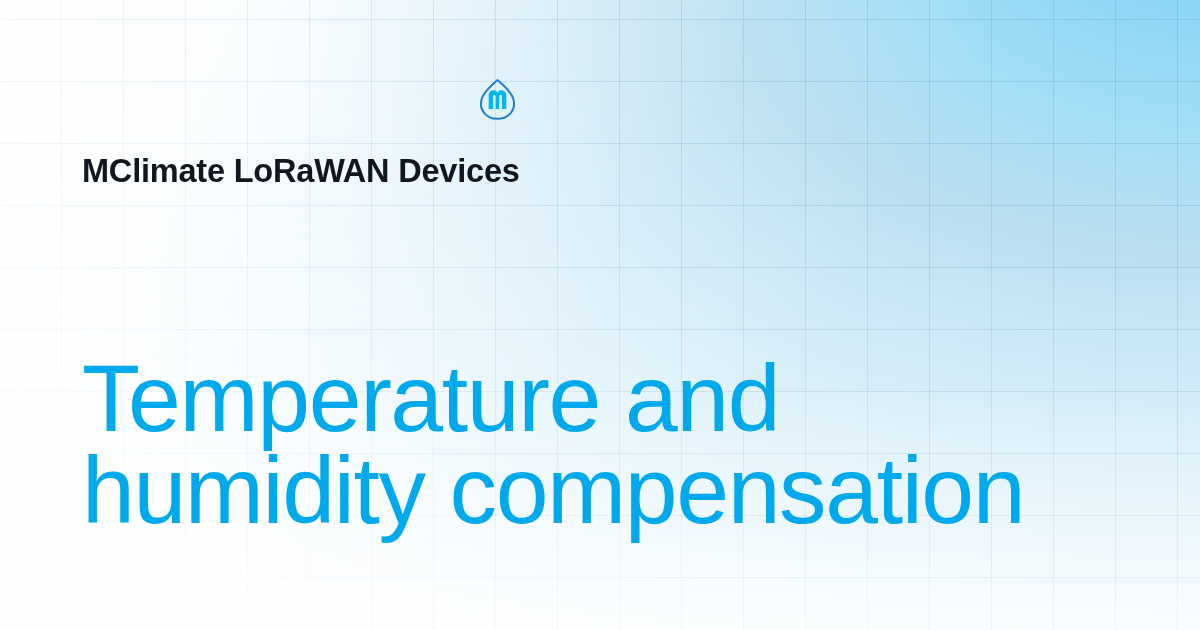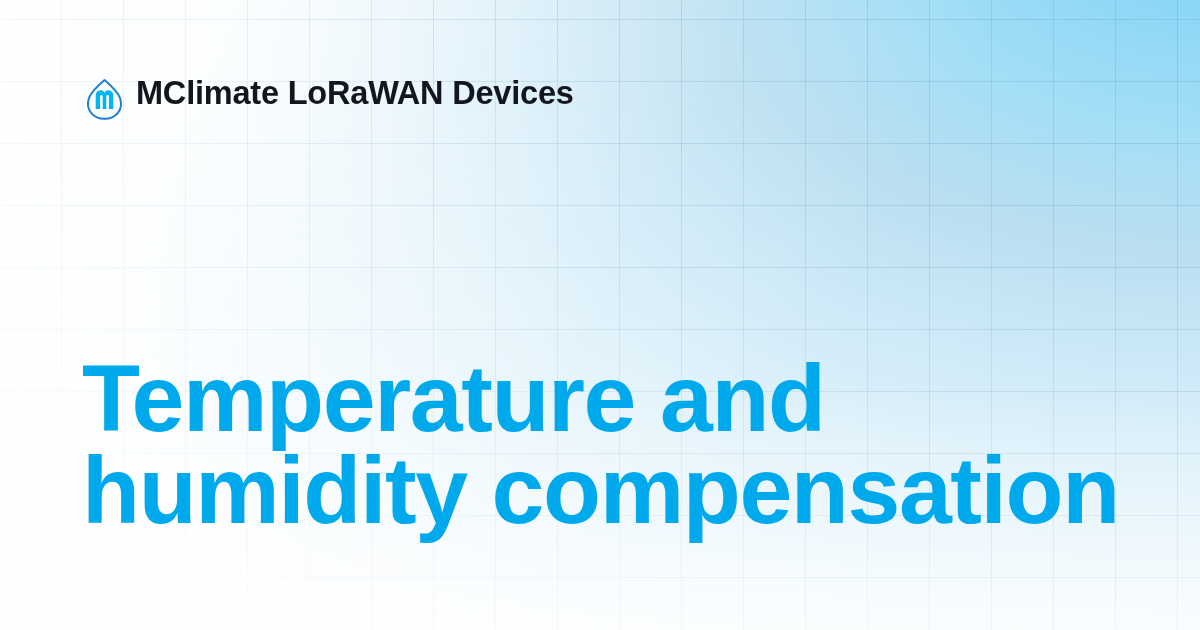--- a/index.html
+++ b/index.html
@@ -86,23 +86,24 @@
         rgba(0,0,0,0.05) 90%,
         rgba(0,0,0,0) 100%);
   }
 
   
   .brand-row {
     position: absolute;
     left: 82px;
     top: 77px;
     display: flex;
-    align-items: flex-start;
-    gap: 9px;
+    align-items: flex-end;
+    gap: 33px;
     height: 46px;
+    flex-direction: column;
   }
   .brand-logo {
     width: 45px;
     height: 45px;
     flex: 0 0 45px;
     display: block;
   }
   .brand-title {
     font-family: "Liberation Sans", sans-serif;
     font-size: 32.5px;
@@ -113,21 +114,21 @@
     line-height: 1;
   }
 
   
   .headline {
     position: absolute;
     left: 82px;
     top: 352px;
     width: 1040px;
     font-family: "Liberation Sans", sans-serif;
-    font-weight: bold;
+    font-weight: normal;
     font-size: 95px;
     line-height: 92px;
     letter-spacing: -1.4px;
     color: #00a9ec;
     white-space: pre-line;
   }
 </style>
 </head>
 <body>
 

